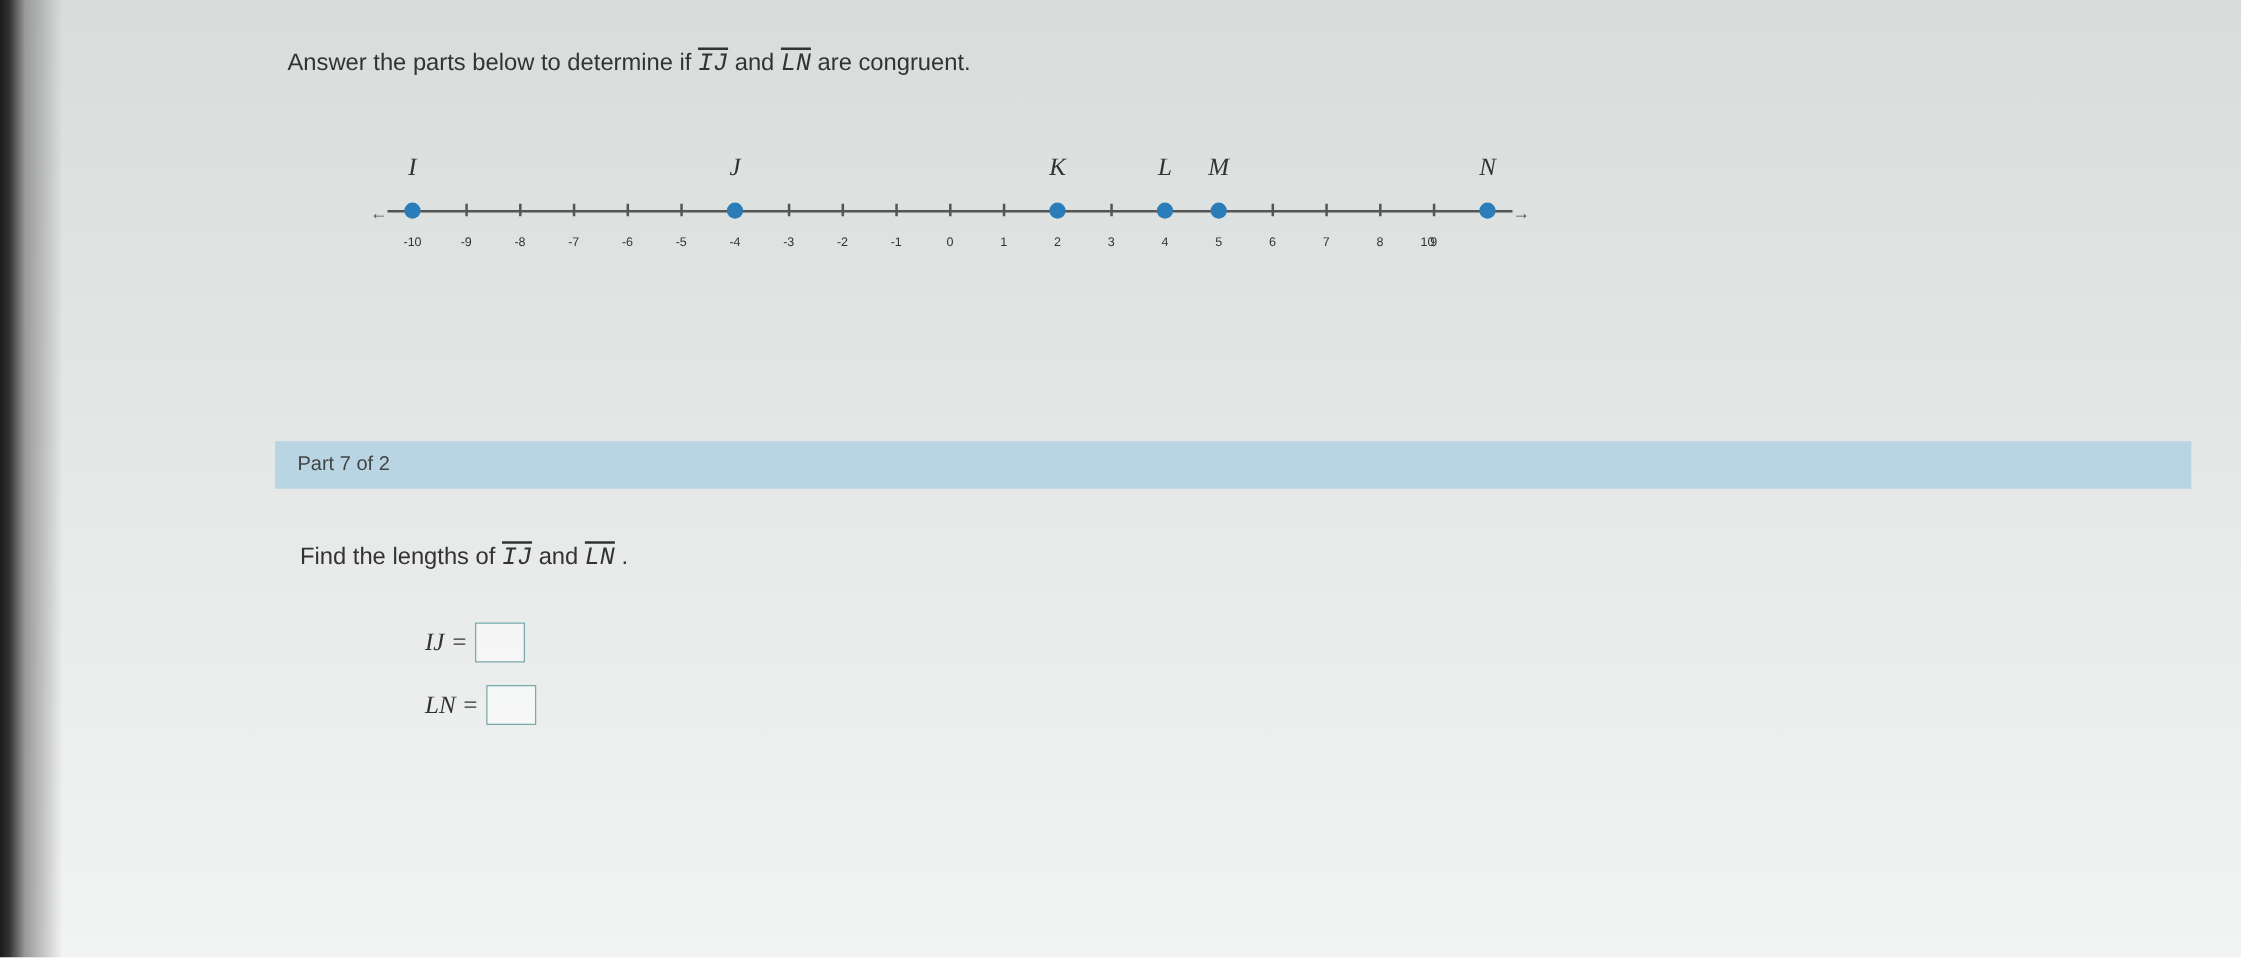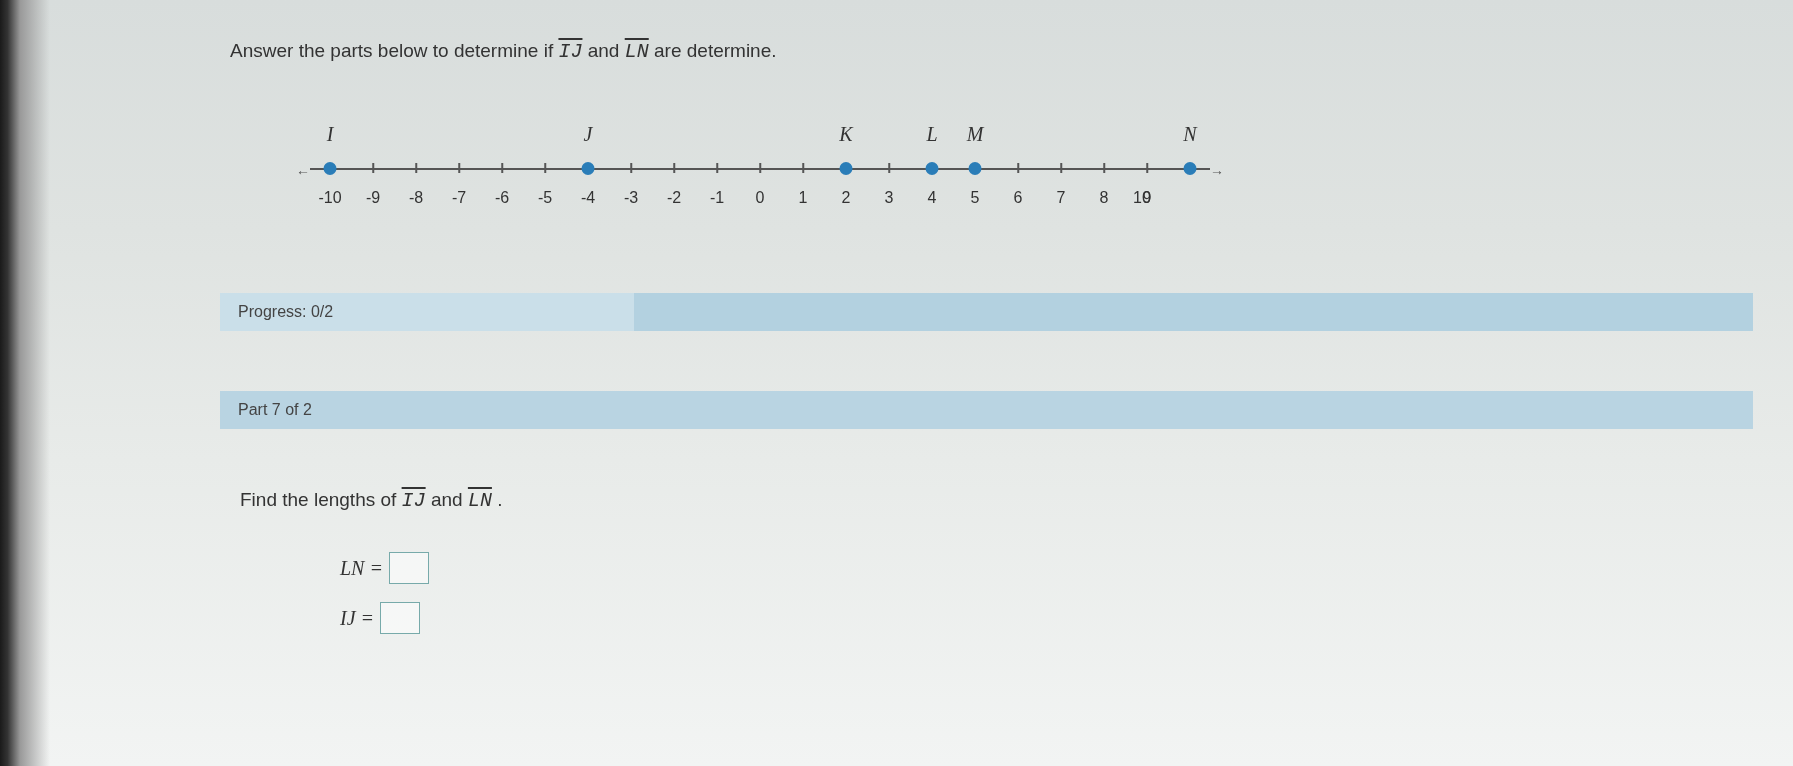--- a/index.html
+++ b/index.html
@@ -83,21 +83,21 @@
       width: 13px;
       height: 13px;
       border-radius: 50%;
       background: #2a7db8;
       transform: translateX(-50%);
     }
     .tick-labels {
       position: relative;
       height: 24px;
       margin-top: 6px;
-      font-size: 16px;
+      font-size: 10px;
       color: #333;
     }
     .tick-label { position: absolute; transform: translateX(-50%); }
 
     .progress-bar {
       background: #b3d1e0;
       padding: 10px 18px;
       font-size: 16px;
       color: #444;
       margin-left: -10px;
@@ -115,21 +115,21 @@
 
     .part-header {
       background: #b9d4e2;
       padding: 10px 18px;
       font-size: 16px;
       color: #444;
       margin-left: -10px;
     }
 
     .part-body {
-      padding-top: 60px;
+      padding-top: 44px;
       padding-left: 10px;
     }
     .find-text {
       font-size: 19px;
       color: #333;
       margin-bottom: 40px;
     }
     .eq-row {
       margin-left: 100px;
       margin-bottom: 18px;
@@ -157,21 +157,21 @@
 
 <div class="dark-edge"></div>
 
 <div class="content">
 
   <div class="question-text">
     <span>Answer the parts below to determine if </span>
     <span class="overline">IJ</span>
     <span> and </span>
     <span class="overline">LN</span>
-    <span> are determine.</span>
+    <span> are congruent.</span>
   </div>
 
   <div class="numline-wrap">
     <div class="point-labels" id="point-labels">
         <div class="point-label" style="left: 20px;">I</div>
         <div class="point-label" style="left: 278px;">J</div>
         <div class="point-label" style="left: 536px;">K</div>
         <div class="point-label" style="left: 622px;">L</div>
         <div class="point-label" style="left: 665px;">M</div>
         <div class="point-label" style="left: 880px;">N</div>
@@ -230,43 +230,39 @@
         <div class="tick-label" style="left: 622px;">4</div>
         <div class="tick-label" style="left: 665px;">5</div>
         <div class="tick-label" style="left: 708px;">6</div>
         <div class="tick-label" style="left: 751px;">7</div>
         <div class="tick-label" style="left: 794px;">8</div>
         <div class="tick-label" style="left: 837px;">9</div>
         <div class="tick-label" style="left: 832px;">10</div>
       </div>
   </div>
 
-  <div class="progress-bar">
-    <div class="progress-fill"></div>
-    <span>Progress: 0/2</span>
-  </div>
 
   <div class="spacer"></div>
 
   <div class="part-header">
     <span>Part 7 of 2</span>
   </div>
 
   <div class="part-body">
     <div class="find-text">
       <span>Find the lengths of </span>
       <span class="overline">IJ</span>
       <span> and </span>
       <span class="overline">LN</span>
       <span>.</span>
     </div>
 
     <div class="eq-row">
+      <span>IJ =</span>
+      <input class="eq-box" value="" style="">
+    </div>
+    <div class="eq-row">
       <span>LN =</span>
       <input class="eq-box" value="" style="">
     </div>
-    <div class="eq-row">
-      <span>IJ =</span>
-      <input class="eq-box" value="" style="">
-    </div>
   </div>
 
 </div>
 
 </body></html>

